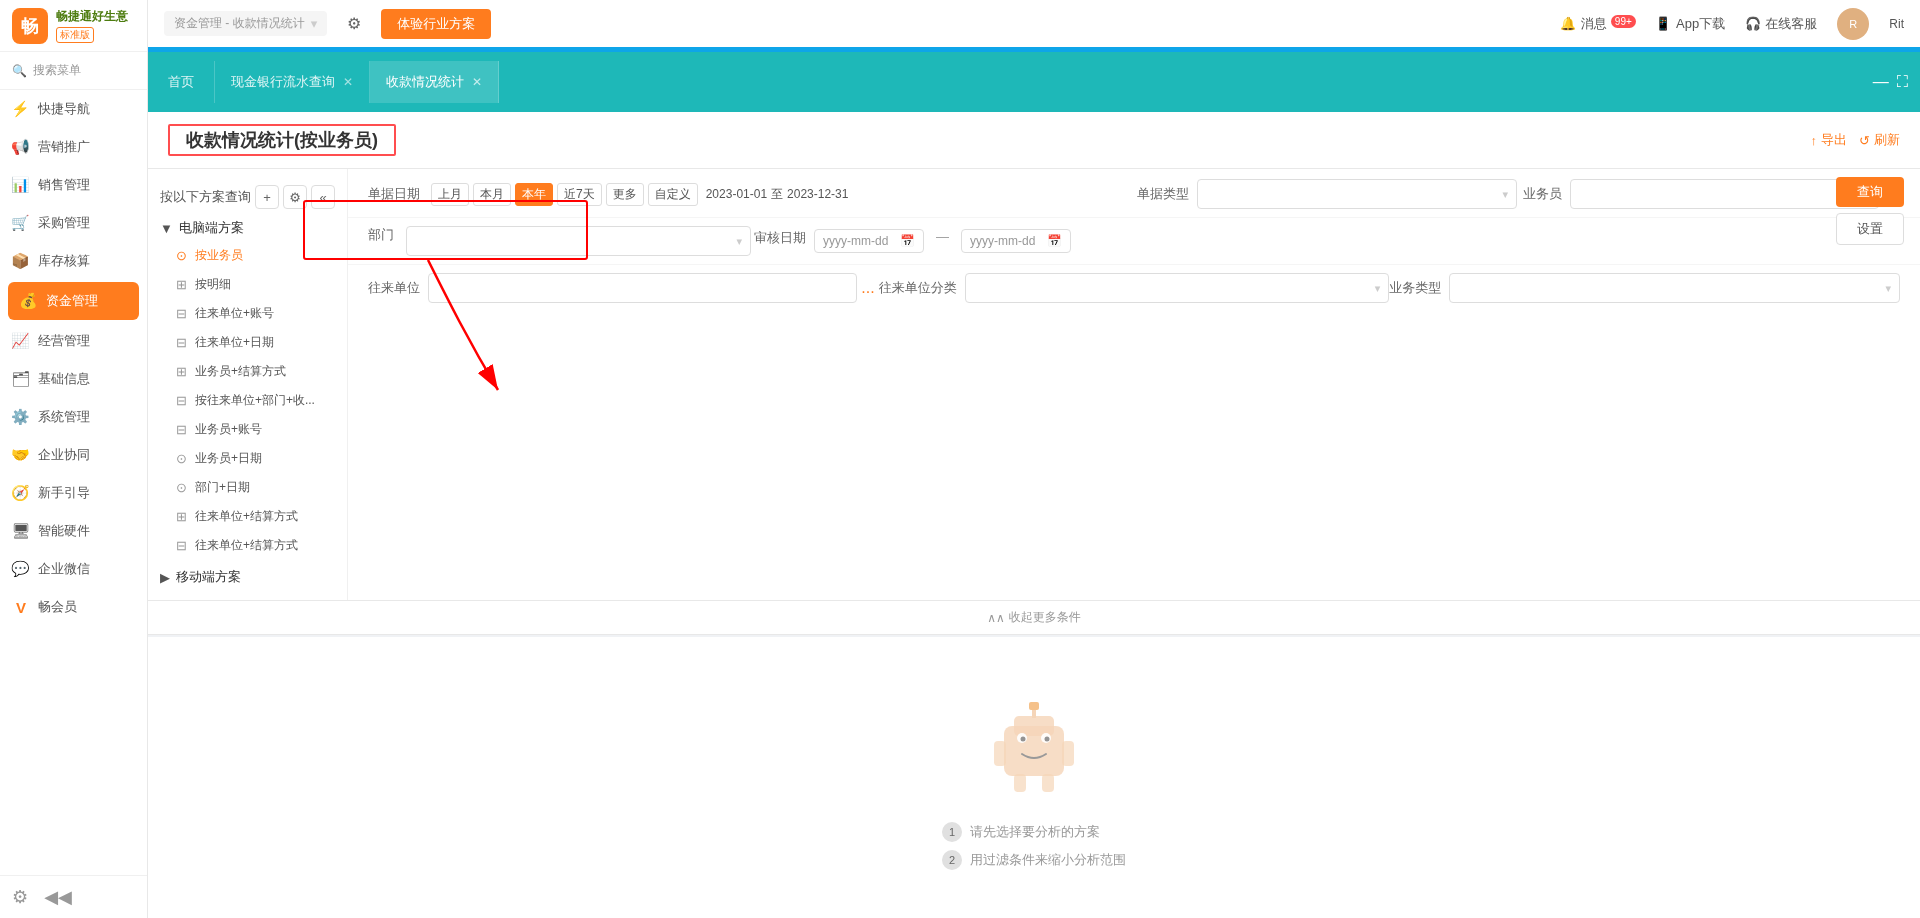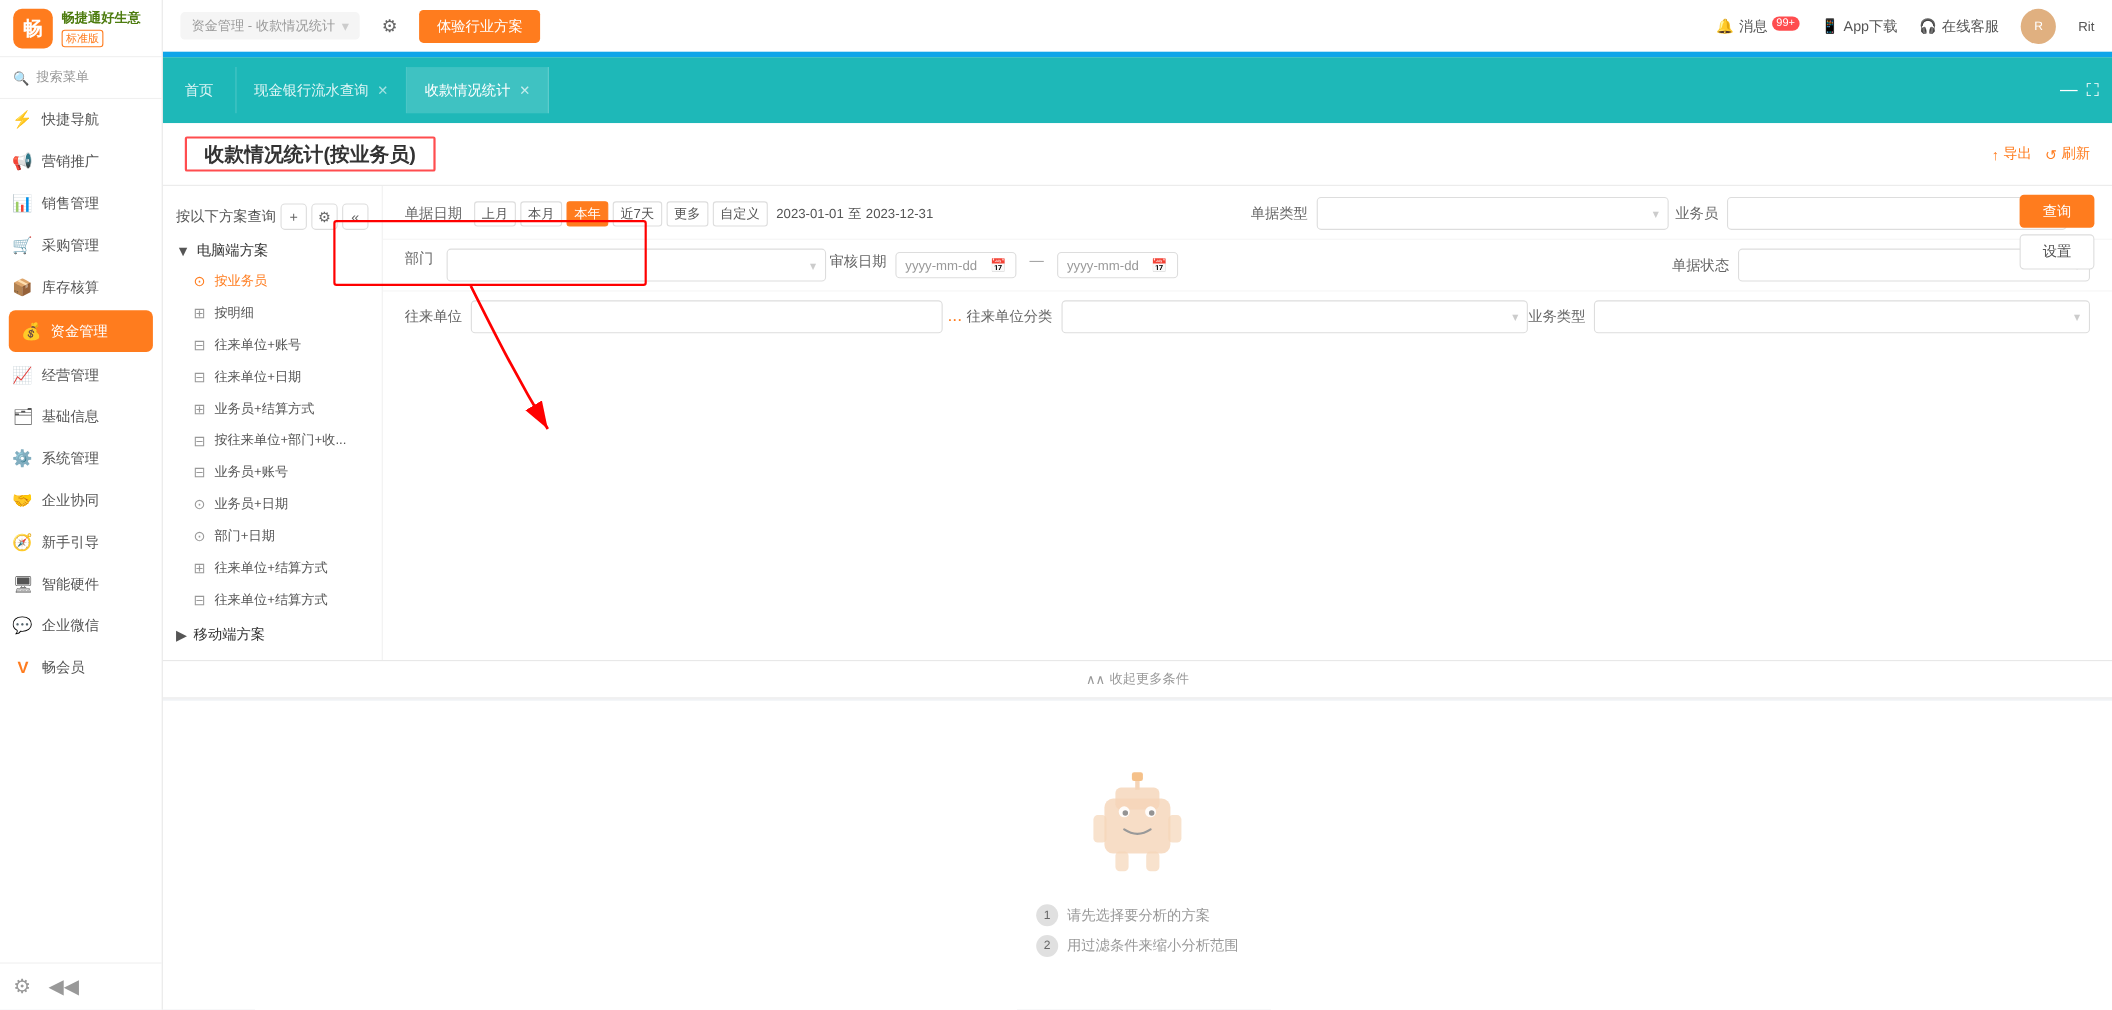--- a/index.html
+++ b/index.html
@@ -621,27 +621,20 @@
               <span>yyyy-mm-dd</span>
               <span style="color:#ccc;">📅</span>
             </div>
             <span class="date-dash">—</span>
             <div class="date-input">
               <span>yyyy-mm-dd</span>
               <span style="color:#ccc;">📅</span>
             </div>
           </div>
 
-          <div style="display:flex; align-items:center; gap:8px;">
-            <span style="color:#666;font-size:13px;min-width:55px;text-align:right;">单据状态</span>
-            <div class="select-box">
-              <span></span>
-              <span class="arrow">▾</span>
-            </div>
-          </div>
         </div>
 
         <div style="display:grid; grid-template-columns: 1fr 1fr 1fr; gap:0; padding:8px 20px 10px; align-items:center;">
 
           <div style="display:flex; align-items:center; gap:8px;">
             <span style="color:#666;font-size:13px;min-width:45px;">往来单位</span>
             <div style="display:flex; align-items:center; flex:1;">
               <div class="select-box">
                 <span></span>
               </div>

